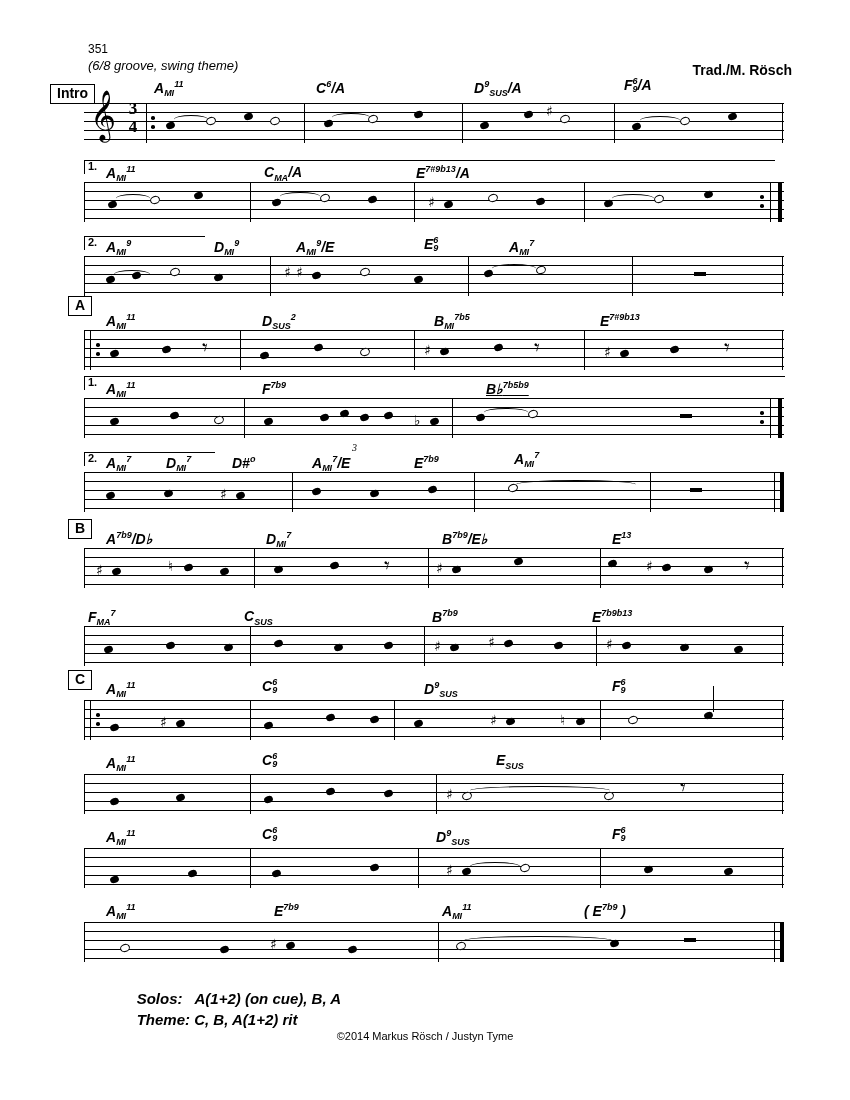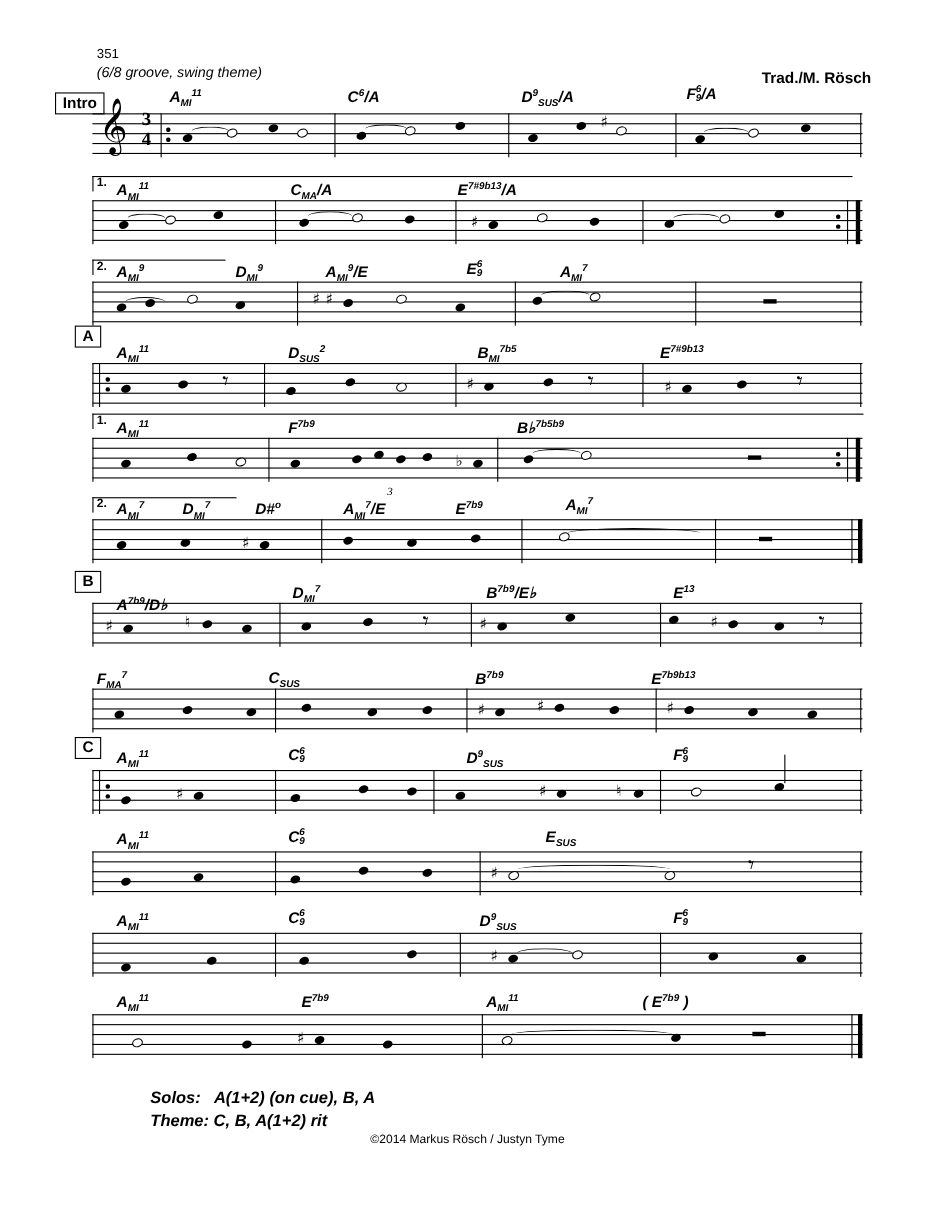--- a/index.html
+++ b/index.html
@@ -318,21 +318,21 @@
       <div class="acc" style="left:330px; top:16px;">♭</div>
       <div class="nh" style="left:346px; top:20px;"></div>
       <div class="nh" style="left:392px; top:16px;"></div>
       <div class="nh hollow" style="left:444px; top:12px;"></div>
       <div class="tie" style="left:400px; top:10px; width:44px;"></div>
       <div class="rest" style="left:596px; top:16px;"></div>
     </div>
     <div class="triplet" style="left:268px; top:44px;">3</div>
     <div class="chord" style="left:22px;  top:-18px;">A<sub>MI</sub><sup>11</sup></div>
     <div class="chord" style="left:178px; top:-18px;">F<sup>7b9</sup></div>
-    <div class="chord" style="left:386px; top:-18px;">B♭<sup>7b5b9</sup></div>
+    <div class="chord" style="left:402px; top:-18px;text-decoration:underline;">B♭<sup>7b5b9</sup></div>
   </div>
 
   <div class="system" style="top:472px; width:700px;">
     <div class="volta" style="left:0px; top:-20px; width:130px;">
       <span>2.</span>
     </div>
     <div class="staff">
       <div class="ln" style="top:0px;  width:700px;"></div>
       <div class="ln" style="top:9px;  width:700px;"></div>
       <div class="ln" style="top:18px; width:700px;"></div>
@@ -387,21 +387,21 @@
       <div class="flagnote" style="left:300px; top:8px;">𝄾</div>
       <div class="acc" style="left:352px; top:14px;">♯</div>
       <div class="nh" style="left:368px; top:18px;"></div>
       <div class="nh" style="left:430px; top:10px;"></div>
       <div class="nh" style="left:524px; top:12px;"></div>
       <div class="acc" style="left:562px; top:12px;">♯</div>
       <div class="nh" style="left:578px; top:16px;"></div>
       <div class="nh" style="left:620px; top:18px;"></div>
       <div class="flagnote" style="left:660px; top:8px;">𝄾</div>
     </div>
-    <div class="chord" style="left:22px;  top:-18px;margin-top:11px;">A<sup>7b9</sup>/D♭</div>
+    <div class="chord" style="left:22px;  top:-18px;">A<sup>7b9</sup>/D♭</div>
     <div class="chord" style="left:182px; top:-18px;">D<sub>MI</sub><sup>7</sup></div>
     <div class="chord" style="left:358px; top:-18px;">B<sup>7b9</sup>/E♭</div>
     <div class="chord" style="left:528px; top:-18px;">E<sup>13</sup></div>
   </div>
 
   <div class="system" style="top:626px; width:700px;">
     <div class="staff">
       <div class="ln" style="top:0px;  width:700px;"></div>
       <div class="ln" style="top:9px;  width:700px;"></div>
       <div class="ln" style="top:18px; width:700px;"></div>

